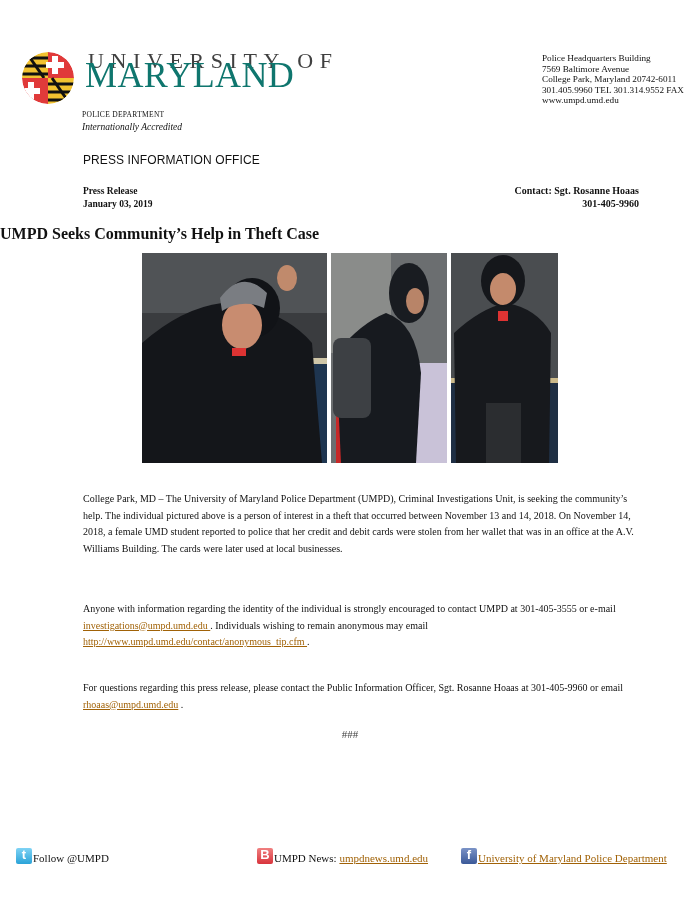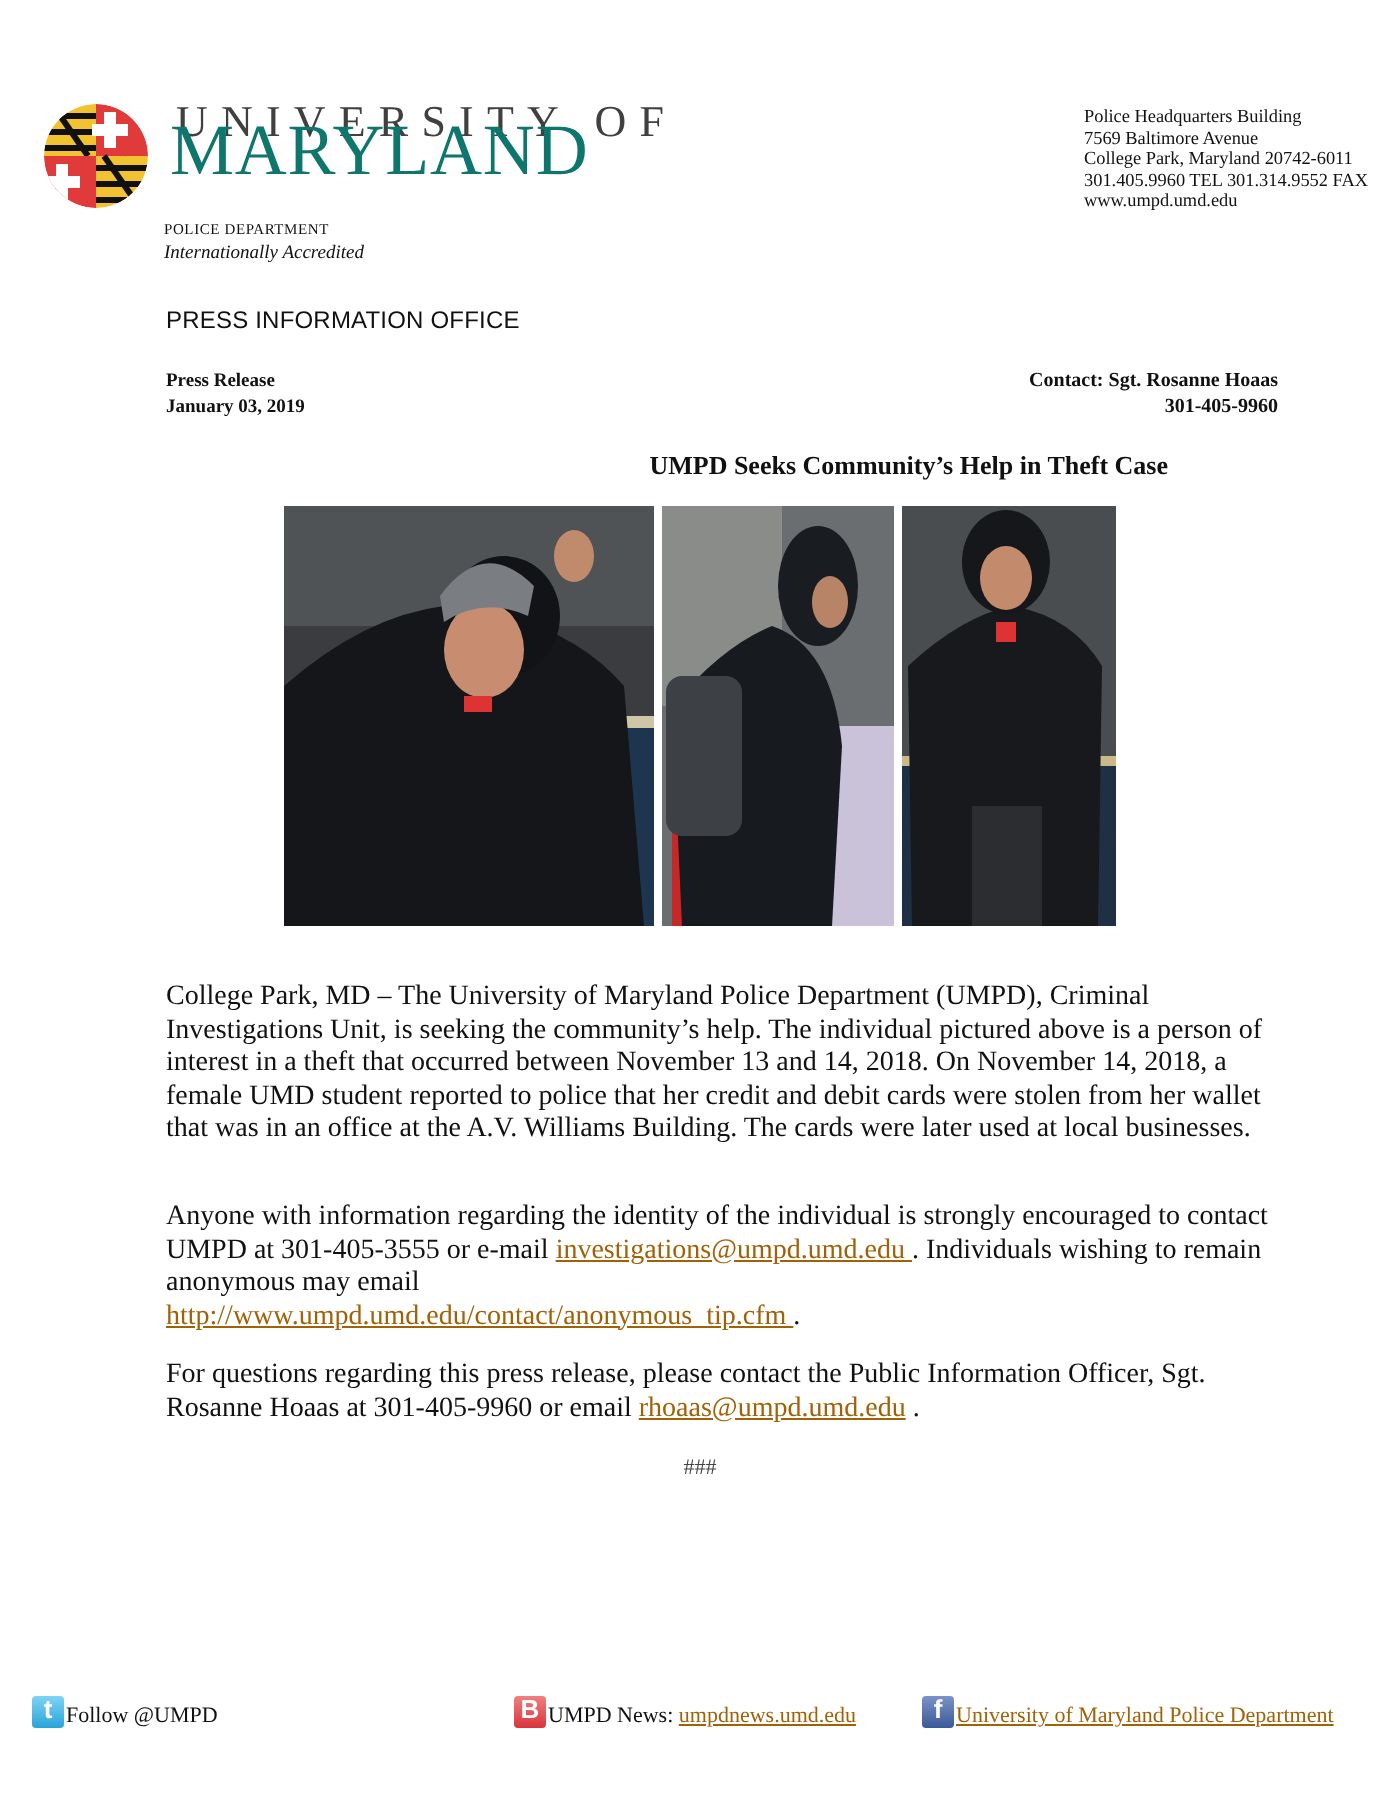--- a/index.html
+++ b/index.html
@@ -13,29 +13,29 @@
   .police-dept { left:82px; top:110px; font-size:7.5px; letter-spacing:0.3px; }
   .accredited { left:82px; top:122px; font-size:9.5px; font-style:italic; }
 
   .addr { left:526px; top:53px; font-size:9.2px; line-height:10.6px; white-space:nowrap;margin-left:16px; }
 
   .pio { left:83px; top:153px; font-family:"Liberation Sans", "DejaVu Sans", sans-serif; font-size:12px; letter-spacing:0.1px; }
 
   .meta-left { left:83px; top:185px; font-size:9.5px; font-weight:bold; line-height:12.5px; }
   .meta-right { right:61px; top:185px; font-size:10px; font-weight:bold; line-height:12.5px; text-align:right; }
 
-  .headline { left:0; width:584px; top:225px; text-align:right; font-size:13px; font-weight:bold; }
+  .headline { left:0; width:584px; top:225px; text-align:left; font-size:16px; font-weight:bold; }
 
   .photos { left:142px; top:253px; width:416px; height:210px; }
   .photo { position:absolute; top:0; height:210px; overflow:hidden; }
   .p1 { left:0; width:185px; background:#2b2d30; }
   .p2 { left:189px; width:116px; background:#3a3d40; }
   .p3 { left:309px; width:107px; background:#2e3033; }
 
-  .body-text { left:83px; width:560px; font-size:14px; line-height:16.5px; }
+  .body-text { left:83px; width:560px; font-size:10px; line-height:16.5px; }
   .p-1 { top:491px; }
   .p-2 { top:601px; }
   .p-3 { top:680px; }
   a.link { color:#a16207; text-decoration:underline; }
   .hashes { left:0; width:700px; top:728px; text-align:center; font-size:11px; color:#444; }
 
   .footer-item { top:848px; font-size:11px; white-space:nowrap; display:flex; align-items:flex-end; }
   .ico { width:16px; height:16px; margin-right:1px; border-radius:2px; display:inline-block; position:relative; }
   .ico-tw { background:linear-gradient(#7fd3f5,#2aa3d8); }
   .ico-bl { background:linear-gradient(#f08080,#d8343c); }

